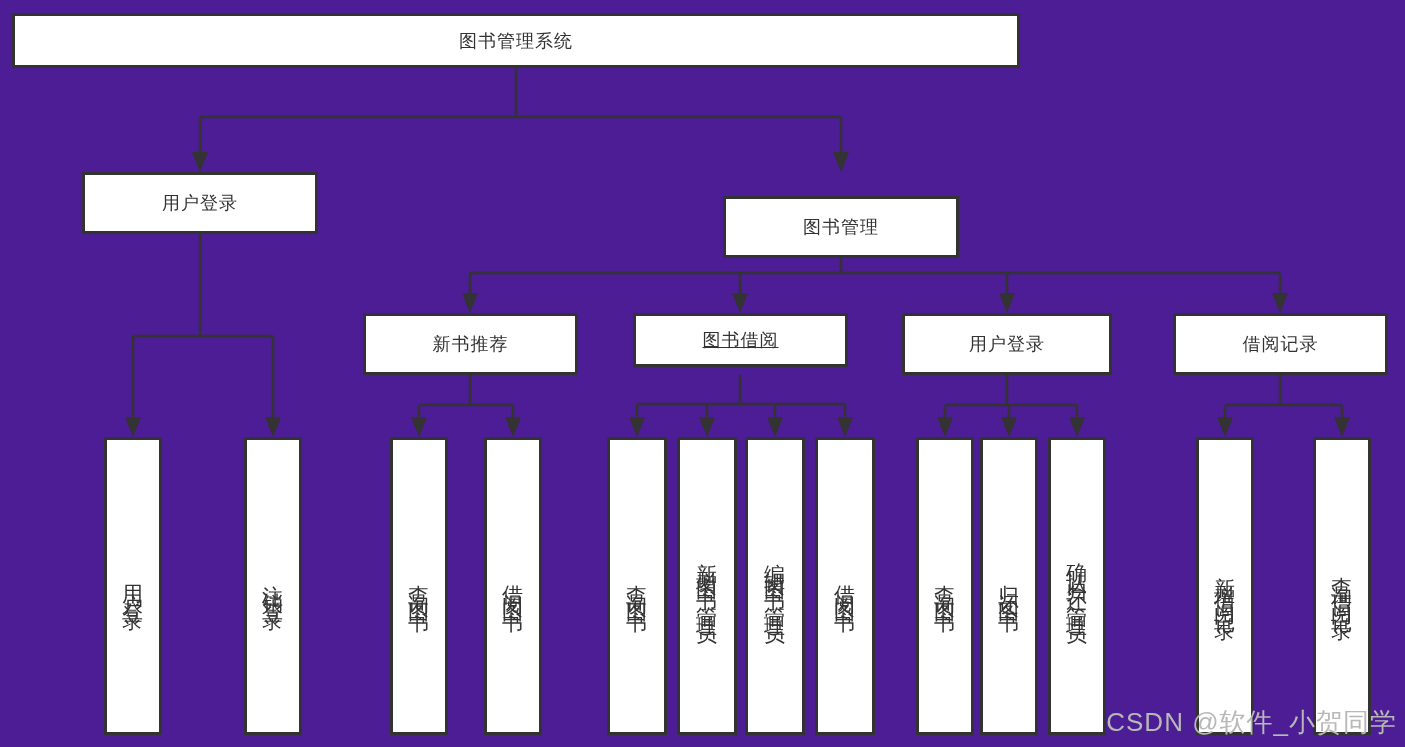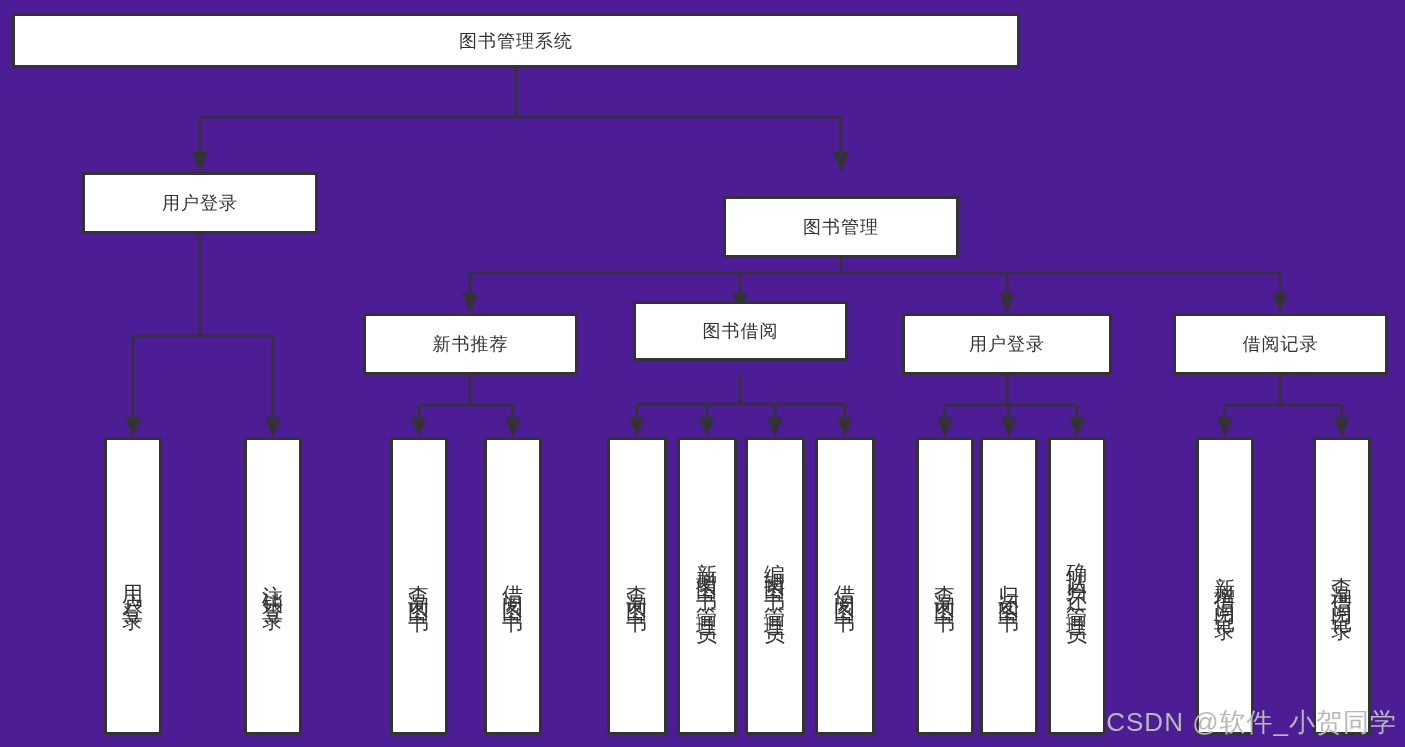--- a/index.html
+++ b/index.html
@@ -15,21 +15,21 @@
   }
   .leaf .lbl{
     writing-mode:vertical-rl;text-orientation:mixed;white-space:nowrap;
     font-size:21px;line-height:1;letter-spacing:0.42em;
   }
   
   #n-root   {left:12px;  top:13px;  width:1008px;height:55px;}
   #n-login  {left:82px;  top:172px; width:236px; height:62px;}
   #n-mgmt   {left:723px; top:156px; width:236px; height:62px;margin-top:40px;}
   #n-rec    {left:363px; top:313px; width:215px; height:62px;}
-  #n-borrow {left:633px; top:301px; width:215px; height:60px;}
+  #n-borrow {left:633px; top:313px; width:215px; height:54px;text-decoration:underline;}
   #n-current{left:902px; top:313px; width:210px; height:62px;}
   #n-records{left:1173px;top:313px; width:215px; height:62px;}
   .leaf{top:437px;height:298px;width:58px;}
   #l-login1{left:104px;} #l-logout{left:244px;}
   #l-rec1{left:390px;}  #l-rec2{left:484px;}
   #l-bb1{left:607px;width:60px;} #l-bb2{left:677px;width:60px;}
   #l-bb3{left:745px;width:60px;} #l-bb4{left:815px;width:60px;}
   #l-cb1{left:916px;} #l-cb2{left:980px;} #l-cb3{left:1048px;}
   #l-br1{left:1196px;} #l-br2{left:1313px;}
   #watermark{

